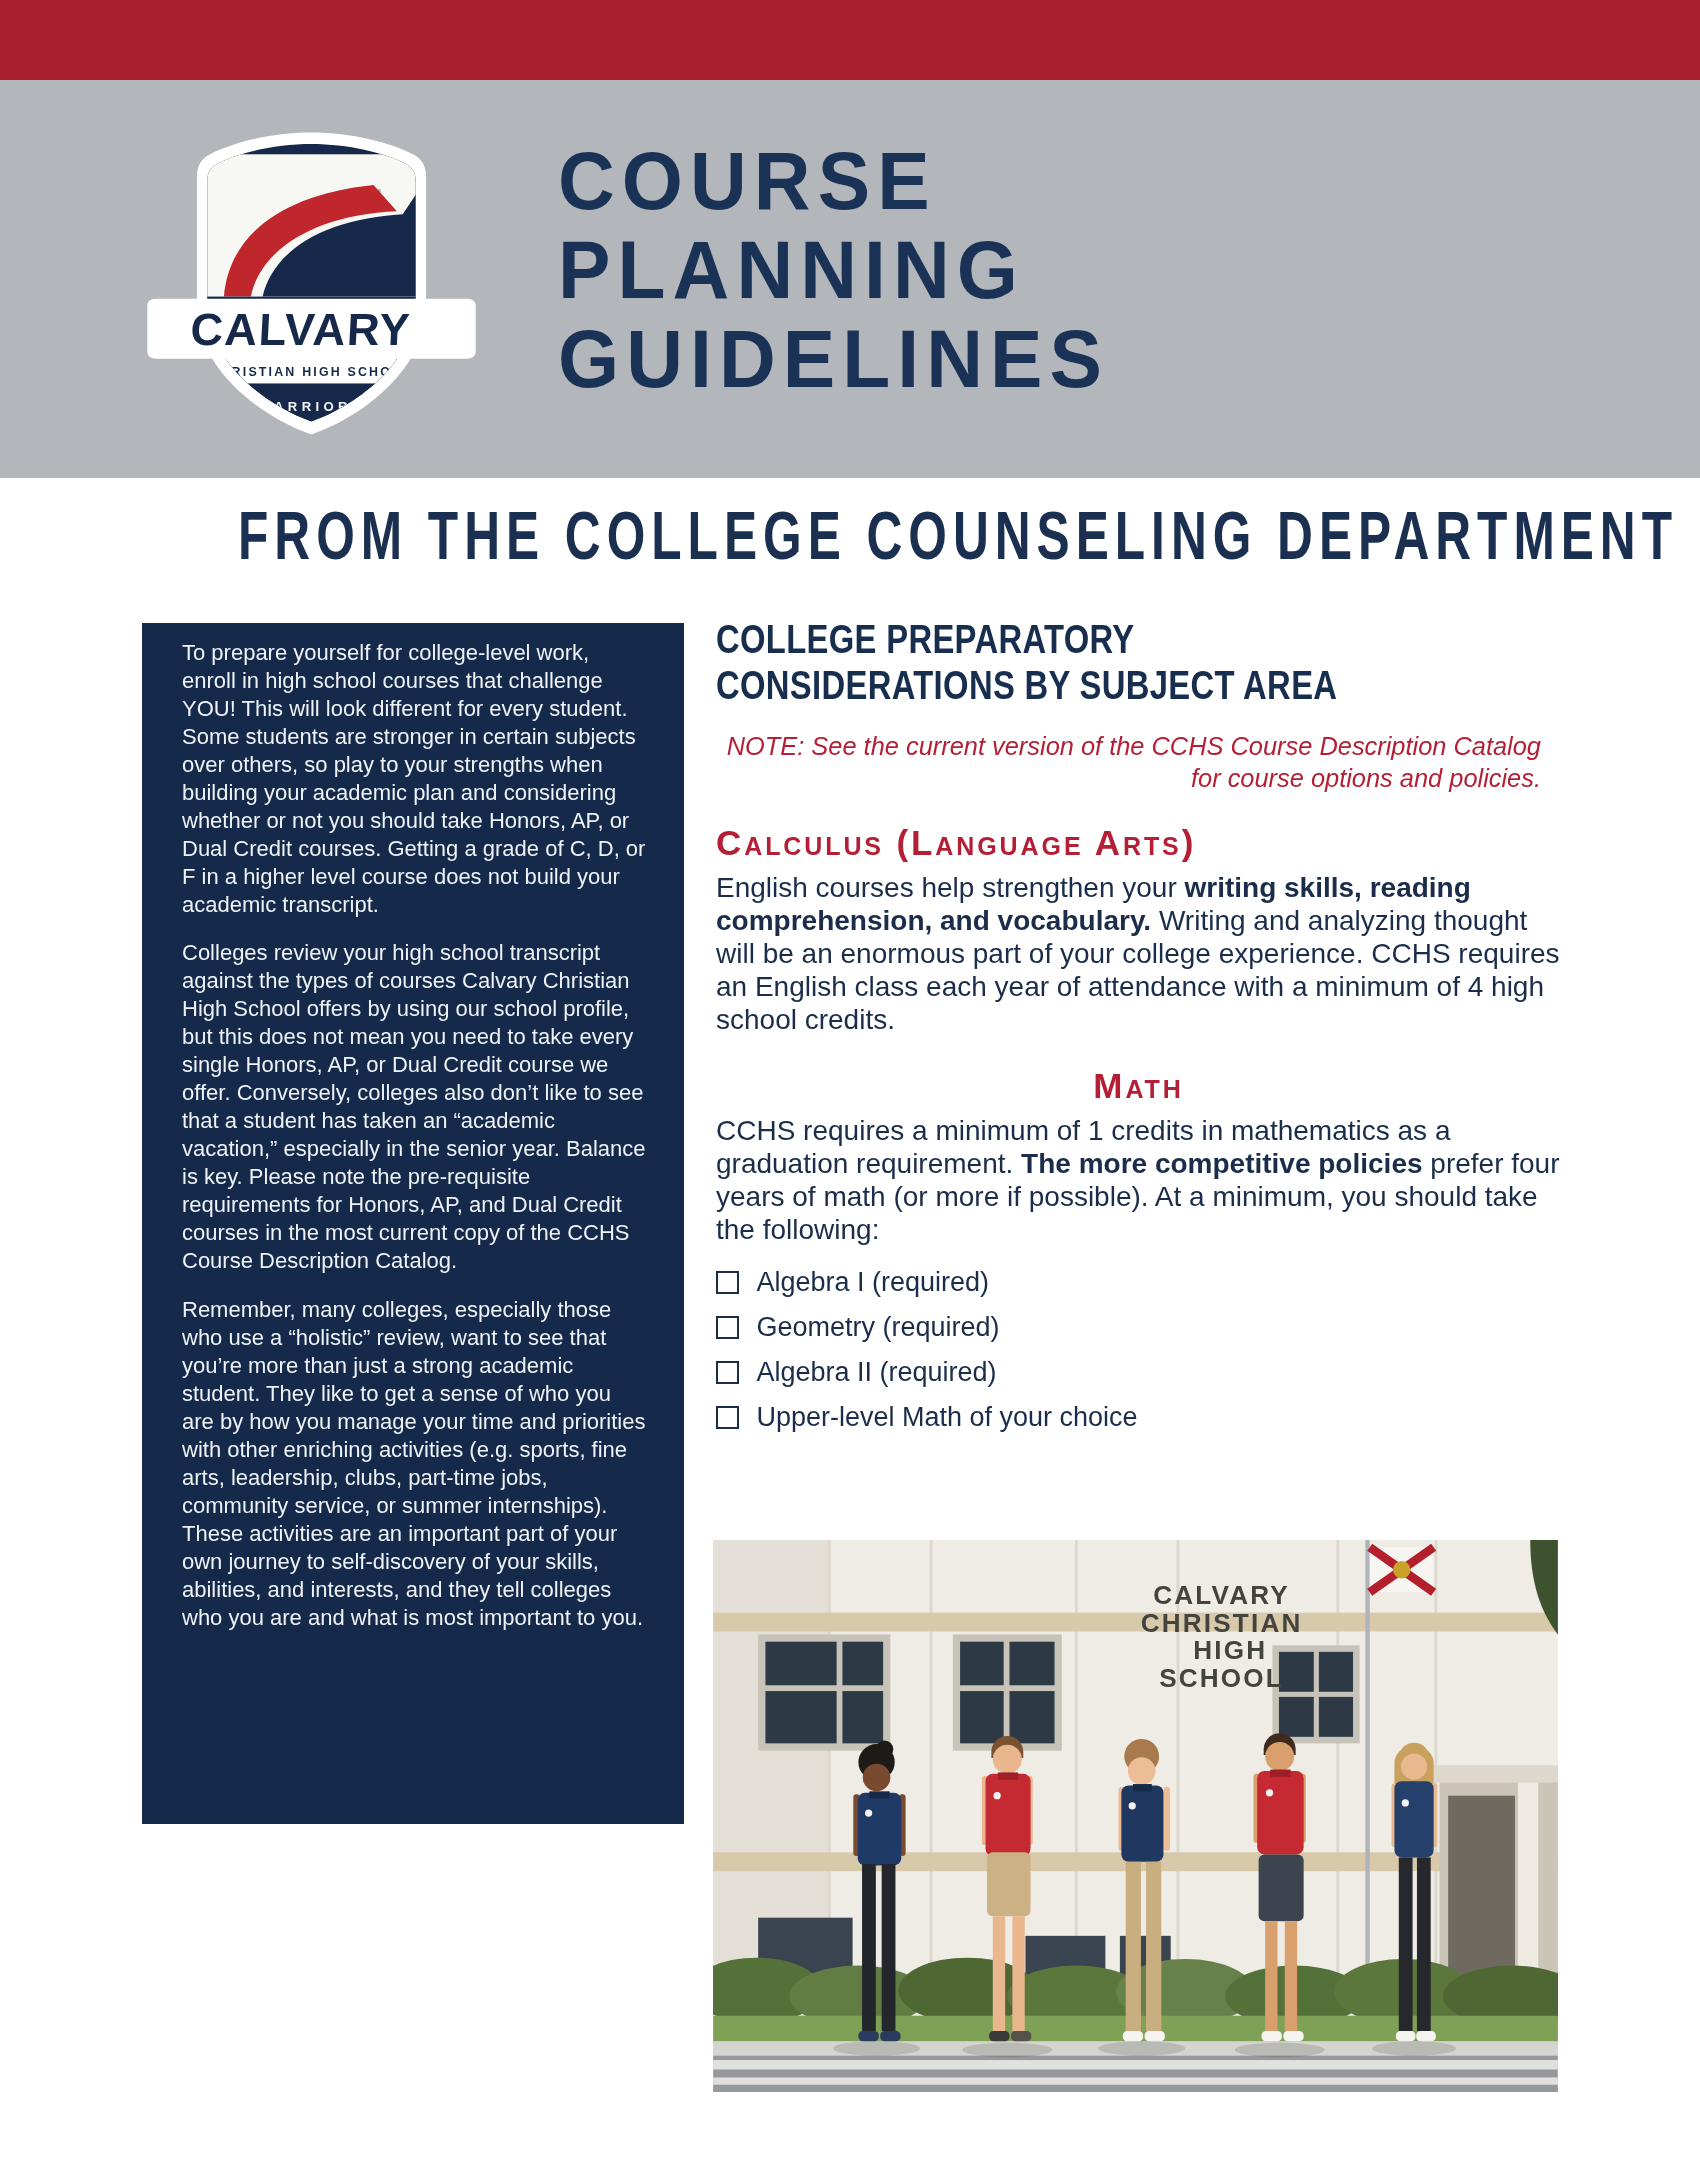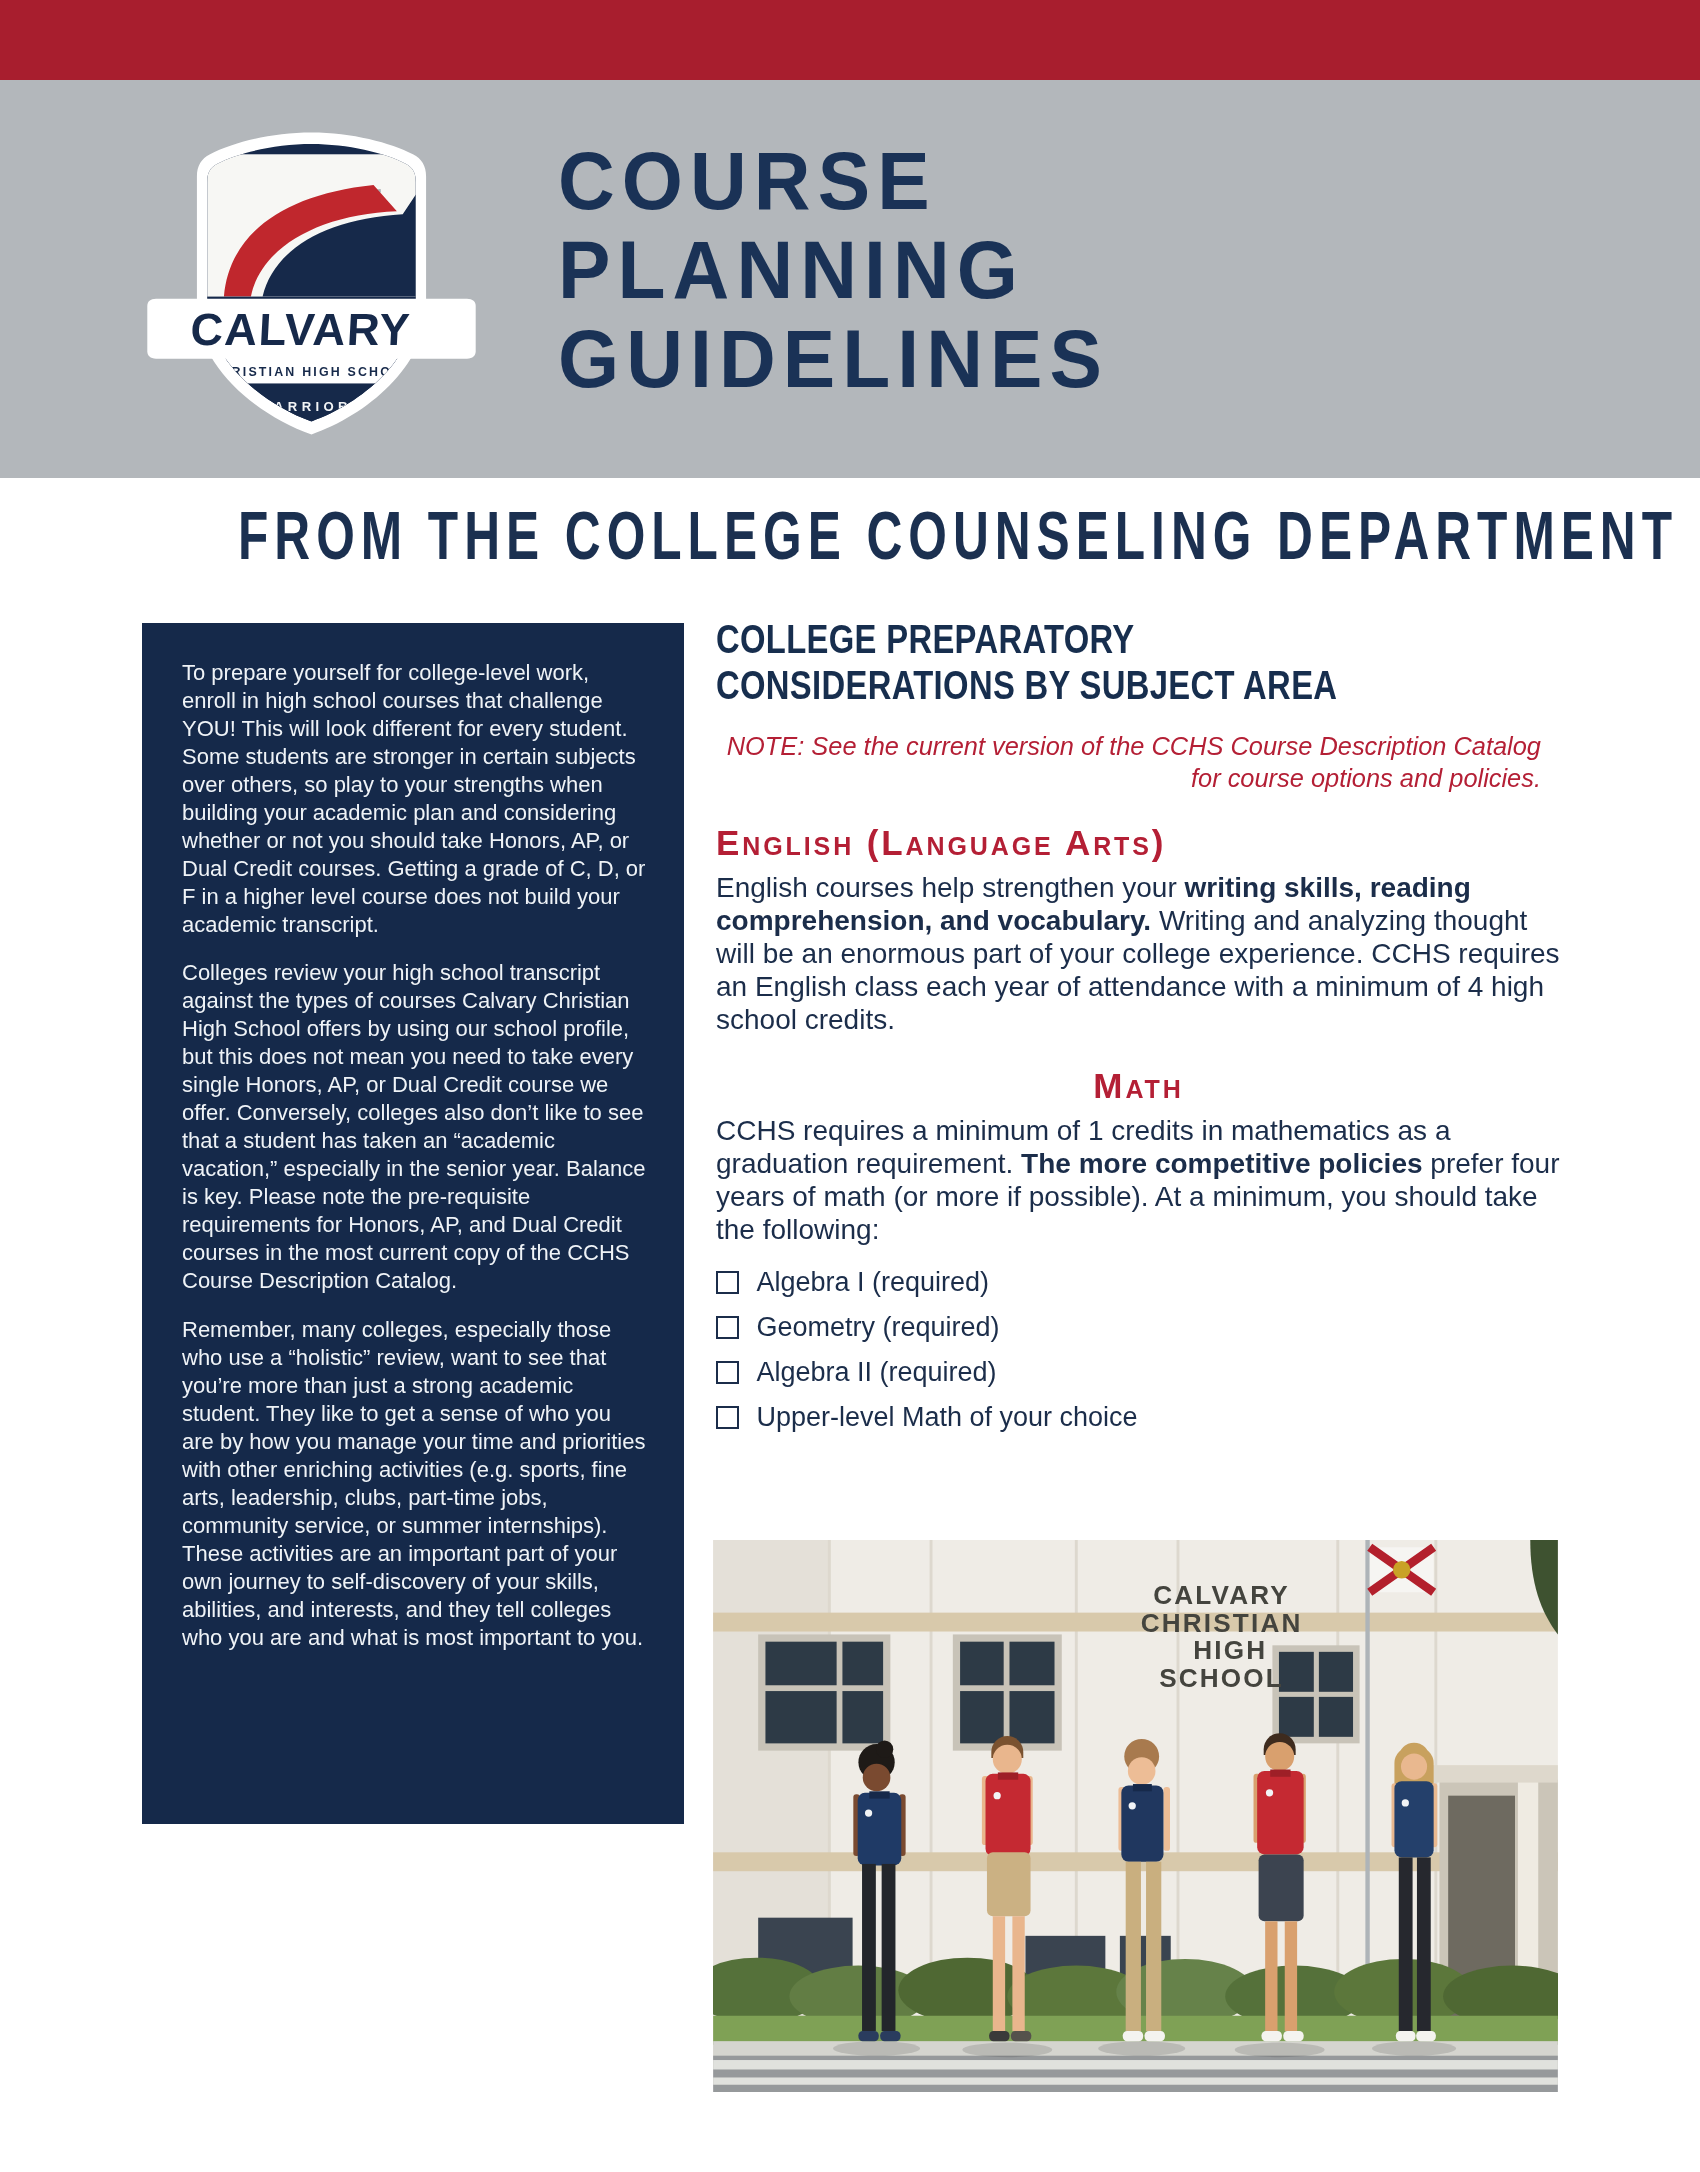--- a/index.html
+++ b/index.html
@@ -11,21 +11,21 @@
   .band{position:absolute;left:0;top:80px;width:1700px;height:398px;background:#B3B7BB;}
   .logo-wrap{position:absolute;left:140px;top:45px;width:343px;height:314px;}
   .doc-title{position:absolute;left:558px;top:57px;color:#1A3256;font-weight:bold;
              font-size:81px;line-height:89px;letter-spacing:7.3px;transform:scaleX(.97);transform-origin:0 0;}
   .headline{position:absolute;left:0;top:496px;width:1700px;text-align:center;color:#1B3050;
             font-weight:bold;font-size:69px;letter-spacing:.12em;white-space:nowrap;
             transform:scaleX(.72);transform-origin:50% 0;}
 
   
   .bluebox{position:absolute;left:142px;top:623px;width:542px;height:1201px;background:#15294A;
-           box-sizing:border-box;padding:36px 38px 22px 40px;color:#EFF3F7;}
+           box-sizing:border-box;padding:16px 38px 22px 40px;color:#EFF3F7;}
   .bluebox p{margin:0 0 20.3px 0;font-size:22px;line-height:28px;}
 
   
   .rightcol{position:absolute;left:716px;top:616px;width:845px;color:#1B2D4A;}
   .h2line{font-weight:bold;color:#172E4E;font-size:41px;line-height:46px;letter-spacing:0.4px;
           transform:scaleX(.8);transform-origin:0 0;white-space:nowrap;}
   .note-red{margin-top:22px;color:#B41F35;font-style:italic;font-size:25.4px;line-height:32px;width:825px;text-align:right;}
   .sec-head{margin-top:30.5px;color:#B41F35;font-weight:bold;font-size:35px;line-height:36px;
             font-variant:small-caps;letter-spacing:2.9px;}
   .para{margin-top:10.2px;font-size:28px;line-height:33px;}
@@ -99,21 +99,21 @@
     <p>Colleges review your high school transcript against the types of courses Calvary Christian High School offers by using our school profile, but this does not mean you need to take every single Honors, AP, or Dual Credit course we offer. Conversely, colleges also don’t like to see that a student has taken an “academic vacation,” especially in the senior year. Balance is key. Please note the pre-requisite requirements for Honors, AP, and Dual Credit courses in the most current copy of the CCHS Course Description Catalog.</p>
     <p>Remember, many colleges, especially those who use a “holistic” review, want to see that you’re more than just a strong academic student.  They like to get a sense of who you are by how you manage your time and priorities with other enriching activities (e.g. sports, fine arts, leadership, clubs, part-time jobs, community service, or summer internships).  These activities are an important part of your own journey to self-discovery of your skills, abilities, and interests, and they tell colleges who you are and what is most important to you.</p>
   </div>
 
   <div class="rightcol">
     <div class="h2line">COLLEGE PREPARATORY</div>
     <div class="h2line">CONSIDERATIONS BY SUBJECT AREA</div>
 
     <div class="note-red">NOTE: See the current version of the CCHS Course Description Catalog for course options and policies.</div>
 
-    <div class="sec-head">English (Language Arts)</div>
+    <div class="sec-head">Calculus (Language Arts)</div>
     <div class="para"><span>English courses help strengthen your </span><span class="b">writing skills, reading comprehension, and vocabulary.</span><span> Writing and analyzing thought will be an enormous part of your college experience. CCHS requires an English class each year of attendance with a minimum of 4 high school credits.</span></div>
 
     <div class="sec-head math">Math</div>
     <div class="para"><span>CCHS requires a minimum of 1 credits in mathematics as a graduation requirement. </span><span class="b">The more competitive policies</span><span> prefer four years of math (or more if possible). At a minimum, you should take the following:</span></div>
 
     <div class="checklist">
       <div class="check-item">
         <span class="checkbox"></span>
         <span>Algebra I (required)</span>
       </div>

